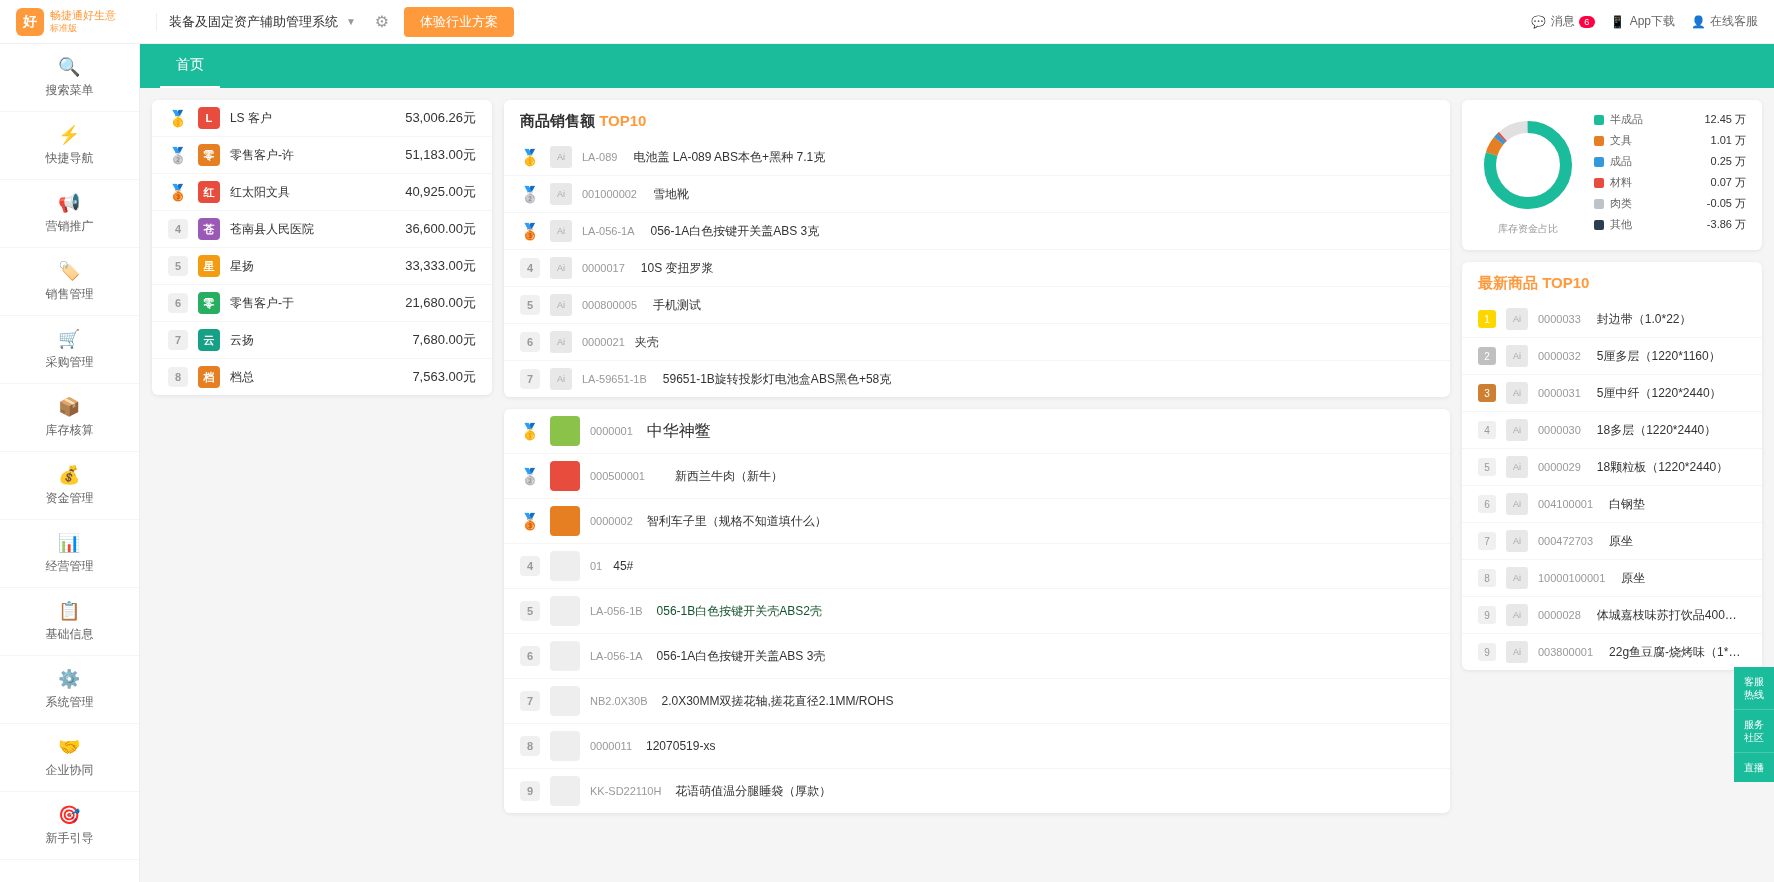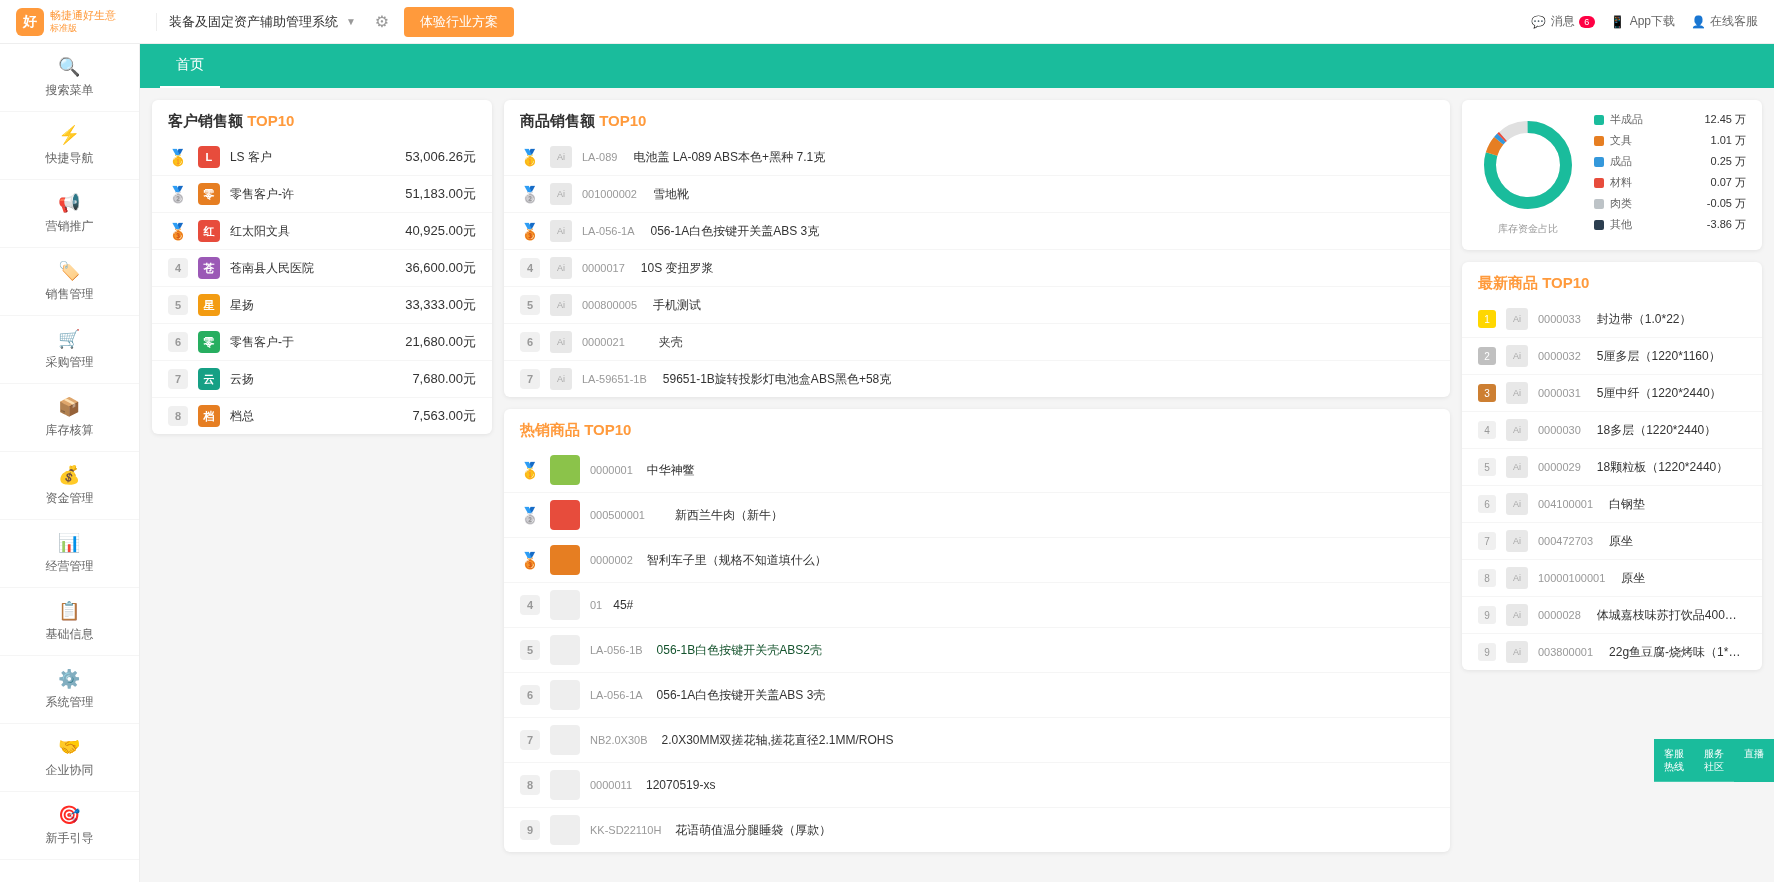--- a/index.html
+++ b/index.html
@@ -213,21 +213,21 @@
     }
     .np-code { font-size: 11px; color: #999; margin-right: 6px; }
     .np-name { font-size: 12px; color: #333; flex: 1; overflow: hidden; text-overflow: ellipsis; white-space: nowrap; }
 
     
     .float-btns {
       position: fixed;
       right: 0;
       bottom: 100px;
       display: flex;
-      flex-direction: row;
+      flex-direction: column;
       z-index: 200;
     }
     .float-btn {
       width: 40px;
       background: #1abc9c;
       color: white;
       font-size: 10px;
       text-align: center;
       padding: 8px 4px;
       cursor: pointer;
@@ -352,23 +352,20 @@
   <div class="main-content">
     <div class="page-header">
       <div class="page-header-tab">首页</div>
     </div>
 
     <div style="padding: 12px; display: flex; gap: 12px;">
 
       <div style="width: 340px; display: flex; flex-direction: column; gap: 12px;">
 
         <div class="card">
-          <div class="top10-header">
-            客户销售额 <span>TOP10</span>
-          </div>
           <div class="scrollable">
             <ul class="ranking-list">
               <li class="ranking-item">
                 <span style="font-size:16px;">🥇</span>
                 <span class="rank-avatar" style="background:#e74c3c;">L</span>
                 <span class="rank-name">LS 客户</span>
                 <span class="rank-value">53,006.26元</span>
               </li>
               <li class="ranking-item">
                 <span style="font-size:16px;">🥈</span>
@@ -451,44 +448,40 @@
               </li>
               <li class="ranking-item">
                 <span class="rank-num">5</span>
                 <div class="np-img">Ai</div>
                 <span style="font-size:11px;color:#999;margin-right:6px;">000800005</span>
                 <span style="font-size:12px;color:#333;flex:1;">手机测试</span>
               </li>
               <li class="ranking-item">
                 <span class="rank-num">6</span>
                 <div class="np-img">Ai</div>
-                <span style="font-size:11px;color:#999;margin-right:24px;">0000021</span>
+                <span style="font-size:11px;color:#999;margin-right:0;">0000021</span>
                 <span style="font-size:12px;color:#333;flex:1;">夹壳</span>
               </li>
               <li class="ranking-item">
                 <span class="rank-num">7</span>
                 <div class="np-img">Ai</div>
                 <span style="font-size:11px;color:#999;margin-right:6px;">LA-59651-1B</span>
                 <span style="font-size:12px;color:#333;flex:1;">59651-1B旋转投影灯电池盒ABS黑色+58克</span>
               </li>
             </ul>
           </div>
         </div>
 
         <div class="card">
-          <div class="top10-header">
-            <span>热销商品</span>
-            <span style="color:#ff9a3c;">TOP10</span>
-          </div>
           <div>
             <div class="product-item">
               <span style="font-size:16px;">🥇</span>
               <div class="product-img" style="background:#8bc34a;"></div>
               <span style="font-size:11px;color:#999;margin-right:4px;">0000001</span>
-              <span style="font-size:12px;color:#333;">中华神鳖</span>
+              <span style="font-size:16px;color:#333;">中华神鳖</span>
             </div>
             <div class="product-item">
               <span style="font-size:16px;">🥈</span>
               <div class="product-img" style="background:#e74c3c;"></div>
               <span style="font-size:11px;color:#999;margin-right:20px;">000500001</span>
               <span style="font-size:12px;color:#333;">新西兰牛肉（新牛）</span>
             </div>
             <div class="product-item">
               <span style="font-size:16px;">🥉</span>
               <div class="product-img" style="background:#e67e22;"></div>

